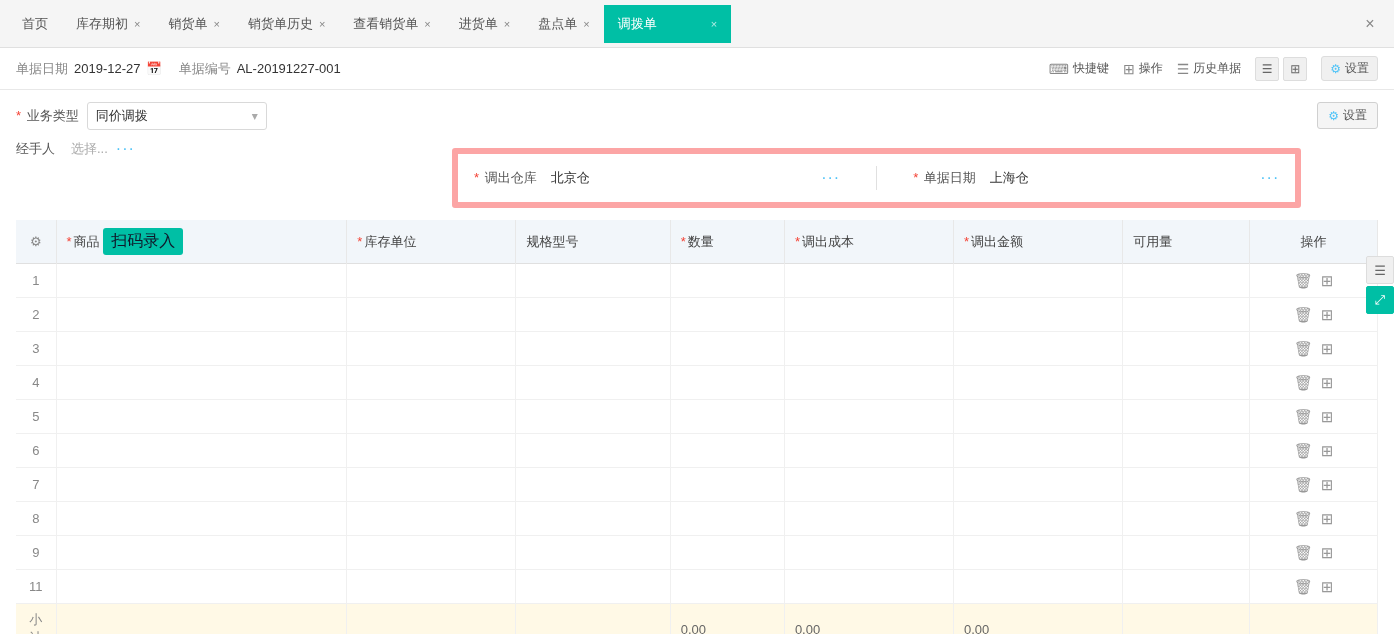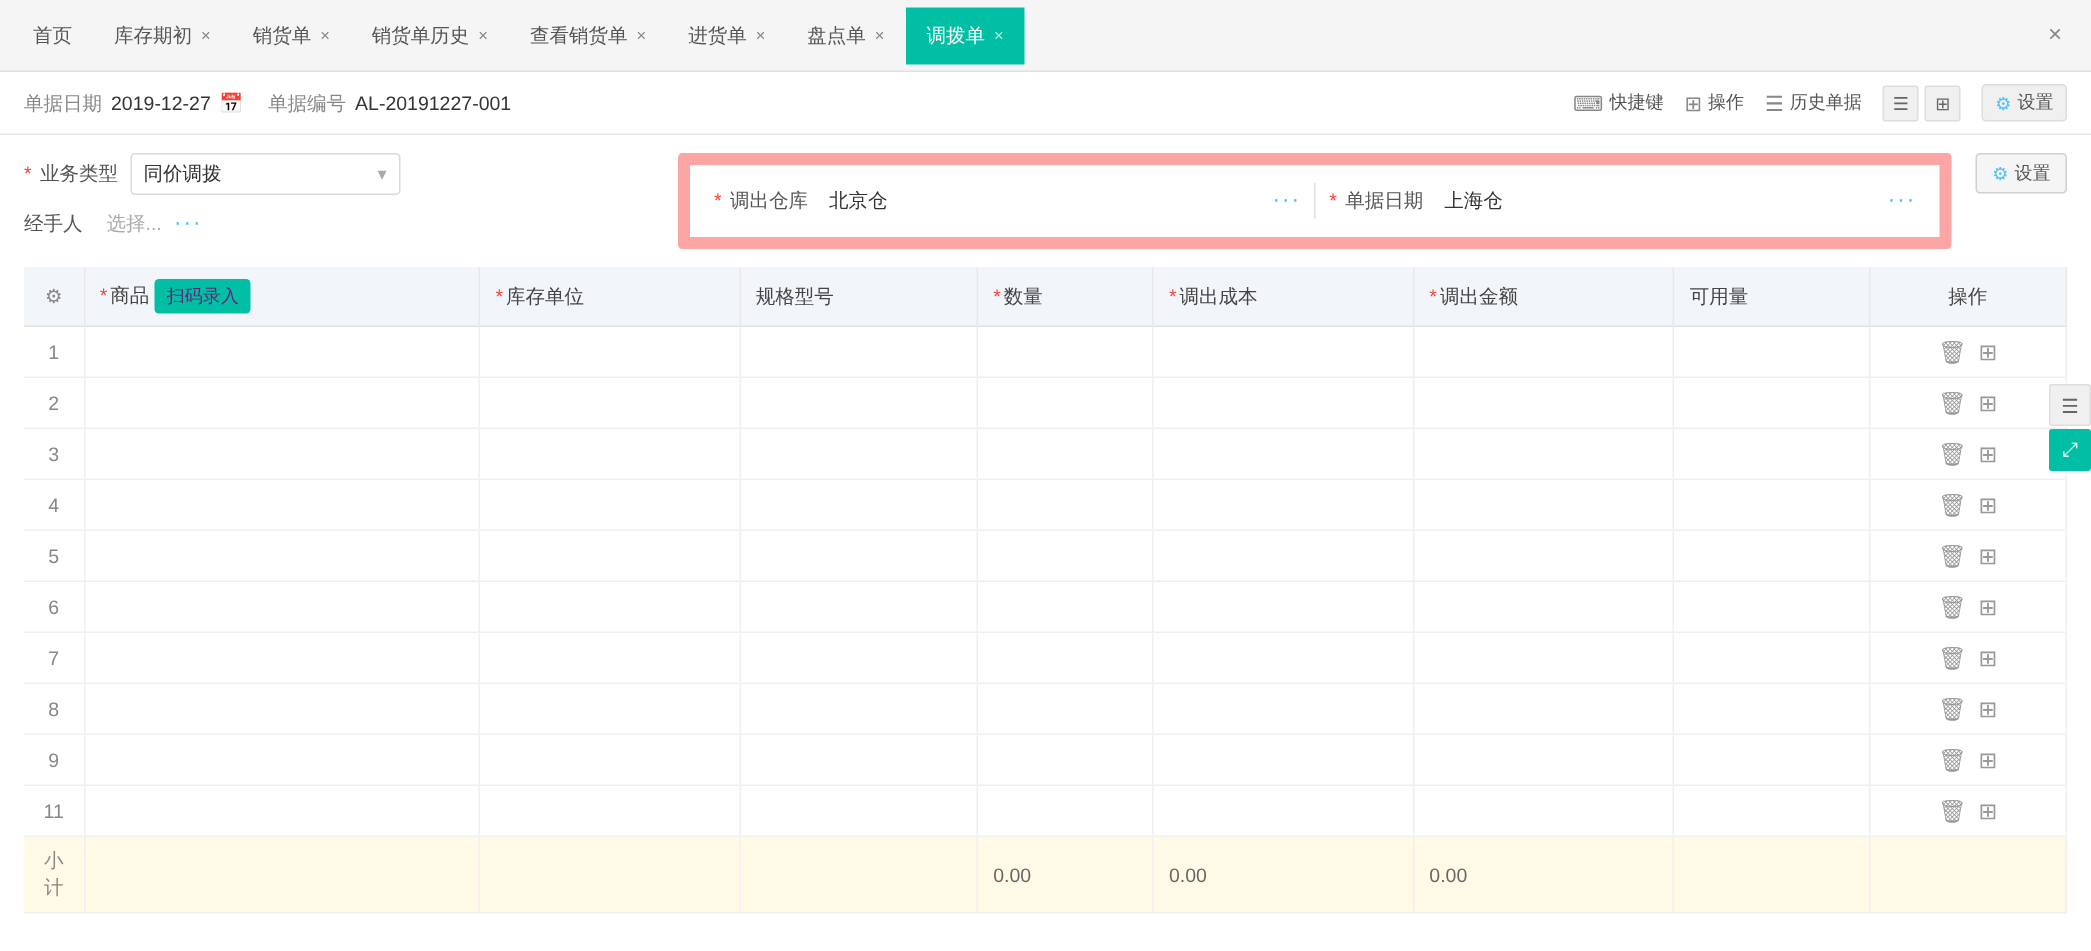--- a/index.html
+++ b/index.html
@@ -21,20 +21,21 @@
       height: 38px;
       cursor: pointer;
       font-size: 13px;
       color: #555;
       position: relative;
       white-space: nowrap;
     }
     .tab-item.active {
       background: #00bfa5;
       color: #fff;
+      gap: 48px;
     }
     .tab-close {
       margin-left: 6px;
       font-size: 11px;
       cursor: pointer;
       opacity: 0.7;
     }
     .tab-bar-close {
       margin-left: auto;
       width: 32px;
@@ -125,30 +126,31 @@
       padding: 4px 8px;
       min-width: 200px;
       background: #fff;
       cursor: pointer;
       justify-content: space-between;
     }
     .field-value-box .chevron { color: #aaa; font-size: 12px; }
 
     
     .warehouse-box {
-      border: 8px solid #fca5a5;
+      border: 6px solid #fca5a5;
       border-radius: 3px;
       padding: 12px 16px;
       display: flex;
       align-items: center;
-      gap: 9px;
+      gap: 36px;
       flex: 1;
       margin-left: 16px;
       margin-right: 16px;
       position: relative;
+      margin-top: 46px;
     }
     .warehouse-field {
       display: flex;
       align-items: center;
       gap: 8px;
       flex: 1;
     }
     .warehouse-field .field-name {
       font-size: 13px;
       color: #555;
@@ -239,25 +241,25 @@
       cursor: pointer;
       font-size: 15px;
     }
 
     
     .col-required { color: #f44336; margin-right: 2px; }
 
     
     .scan-btn {
       background: #00bfa5;
-      color: #701a75;
+      color: #0f172a;
       border: none;
       border-radius: 3px;
       padding: 3px 8px;
-      font-size: 12px;
+      font-size: 16px;
       cursor: pointer;
       white-space: nowrap;
     }
 
     
     .gear-cell {
       text-align: center !important;
       color: #888;
     }
 

